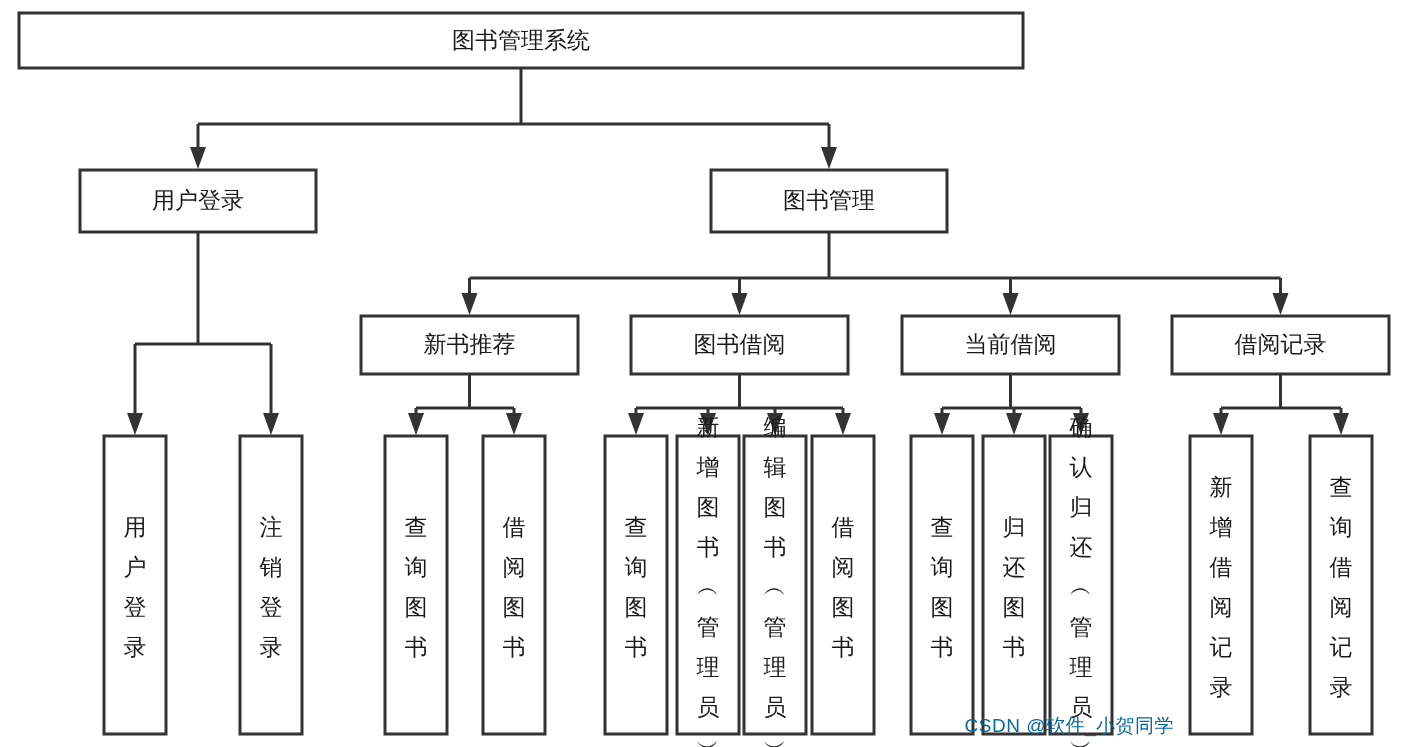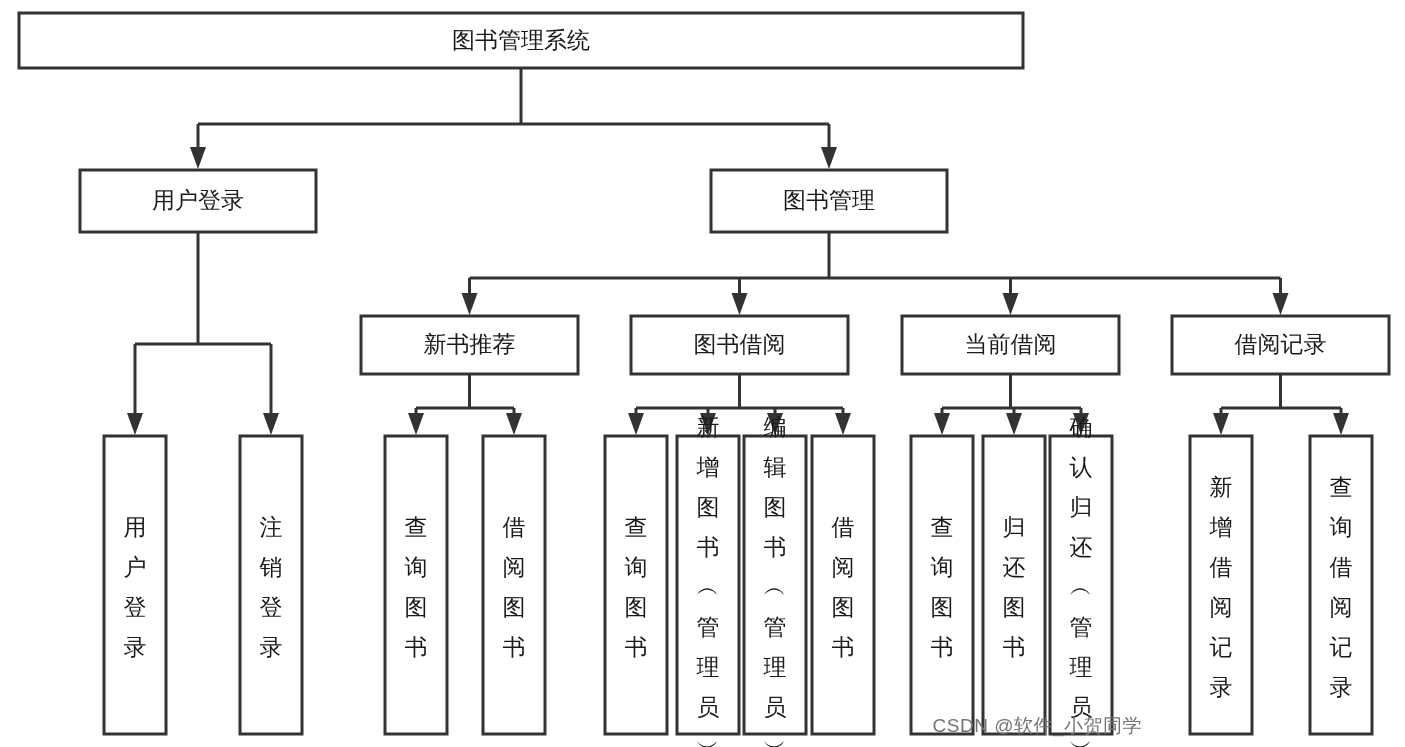--- a/index.html
+++ b/index.html
@@ -11,20 +11,21 @@
     width: 1405px;
     height: 747px;
     font-family: "Liberation Sans", "DejaVu Sans", sans-serif;
     overflow: hidden;
   }
   #diagram-root {
     position: relative;
     width: 1156px;
     height: 747px;
     background: #ffffff;
+    padding-left: 32px;
   }
   svg.flow {
     position: absolute;
     left: 0;
     top: 0;
     width: 1405px;
     height: 747px;
   }
   .node-rect {
     fill: #ffffff;
@@ -53,21 +54,21 @@
     font-family: "Liberation Sans", "DejaVu Sans", sans-serif;
     font-size: 23px;
     text-anchor: middle;
   }
   .watermark {
     position: absolute;
     right: 14px;
     bottom: 8px;
     font-family: "Liberation Sans", "DejaVu Sans", sans-serif;
     font-size: 19px;
-    color: #737373;
+    color: #0369a1;
     letter-spacing: 0.5px;
     white-space: nowrap;
     user-select: none;
   }
 </style>
 </head>
 <body>
 
 <div id="diagram-root">
   <svg class="flow" id="flow-svg" viewBox="0 0 1405 747">

